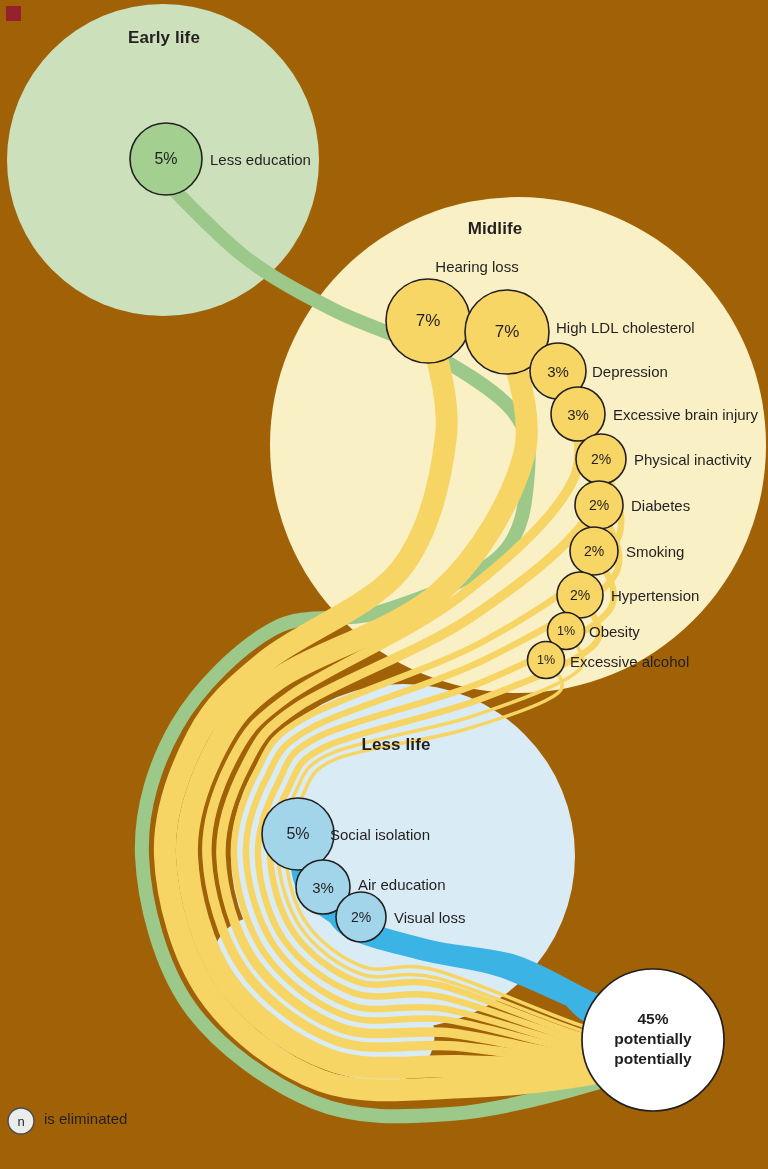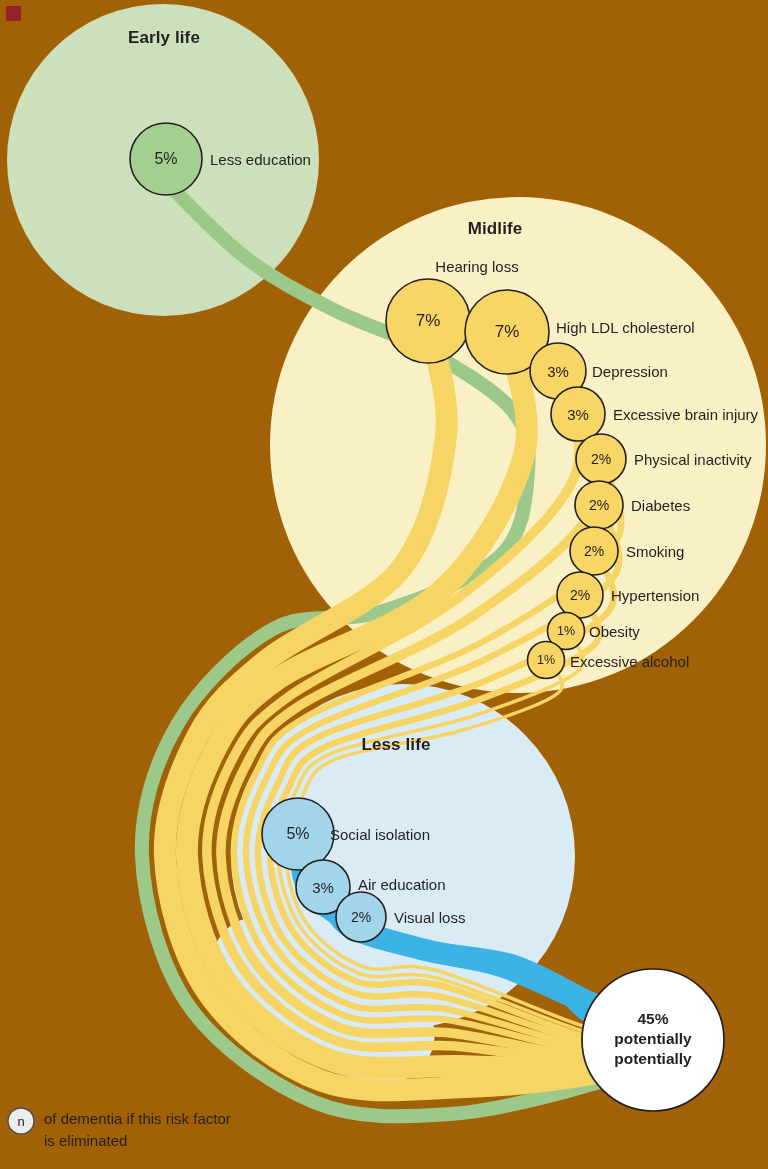--- a/index.html
+++ b/index.html
@@ -126,17 +126,16 @@
     <div class="flabel" style="left:394px;top:917px">Visual loss</div>
 
     <div class="hub-text" style="left:653px;top:1039px">
       <div>45%</div>
       <div>potentially</div>
       <div>potentially</div>
     </div>
 
     <div class="legend-n" style="left:21px;top:1121px">n</div>
     <div class="legend-text">
-      <div>of dementia if this risk factor</div>
       <div>is eliminated</div>
     </div>
   </div>
 </div>
 
 </body></html>

